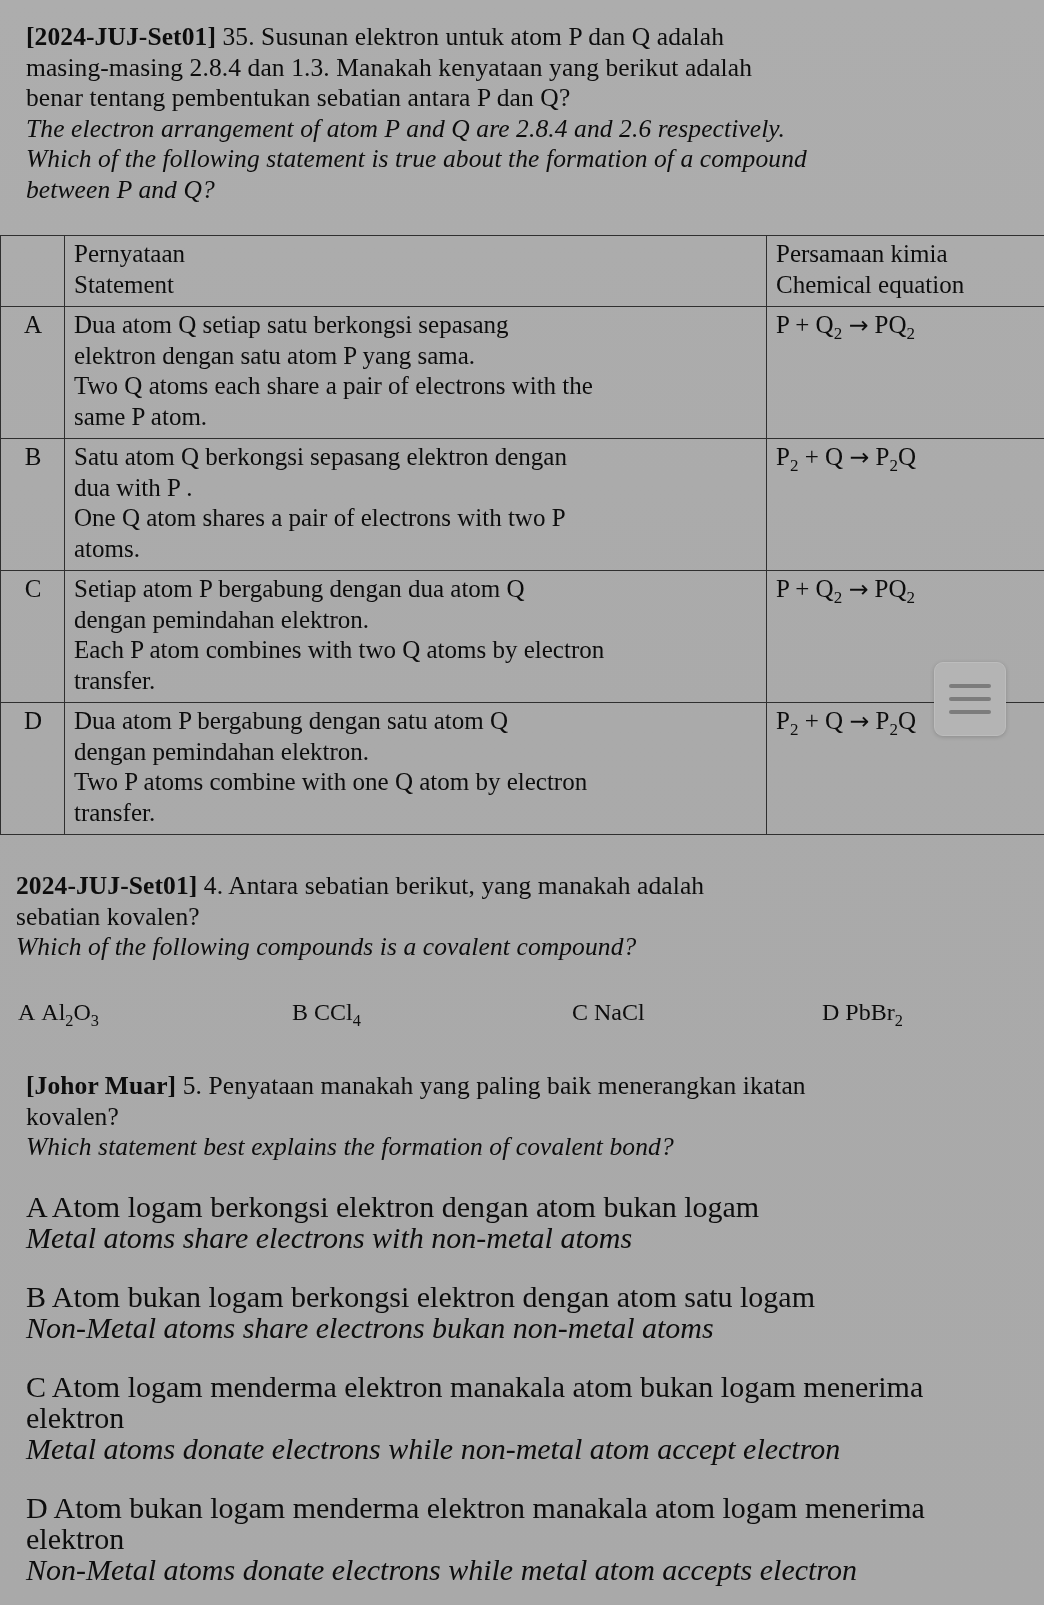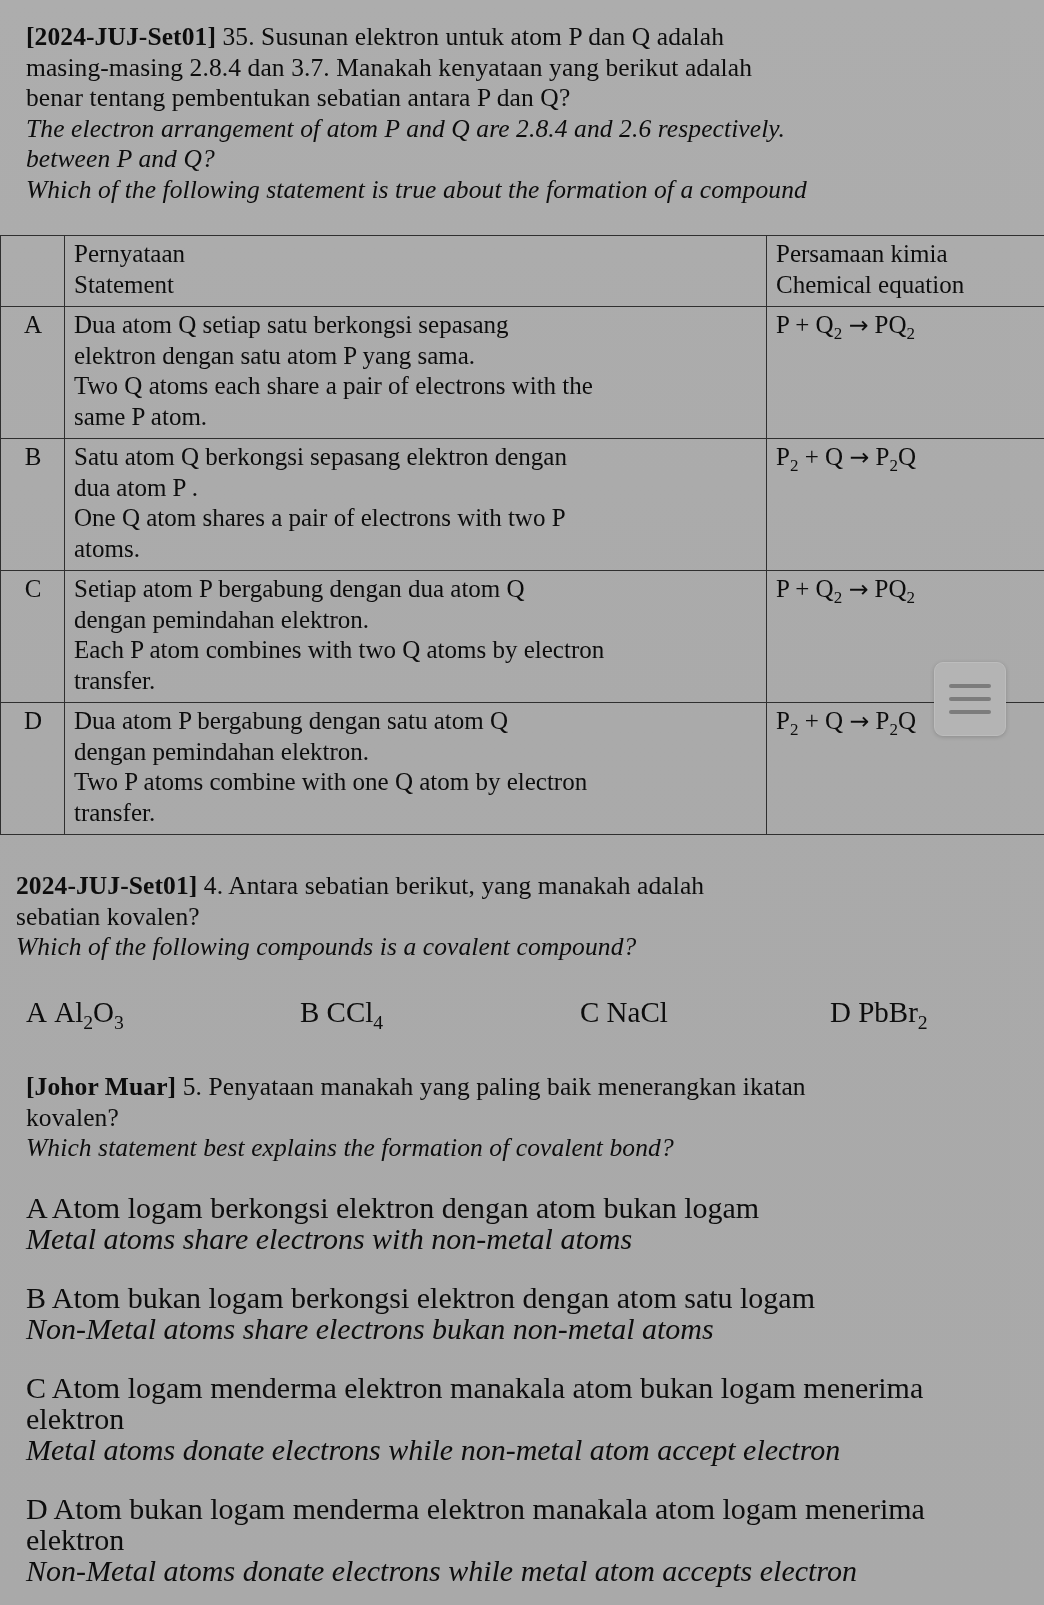--- a/index.html
+++ b/index.html
@@ -70,23 +70,23 @@
   }
   .ms { display: block; }
   .en-it { display: block; }
   sub { font-size: 0.68em; }
   .arrow { font-family: "DejaVu Sans", sans-serif; font-size: 0.95em; }
 
   
   .q2 { margin-top: 36px; padding-left: 16px; }
   .opts-row {
     margin-top: 34px;
-    padding: 0 26px;
+    padding: 0 18px;
     display: flex;
-    font-size: 29px;
+    font-size: 24px;
     line-height: 30px;
   }
   .opt { flex: 0 0 auto; }
   .opt:nth-child(1) { width: 274px; }
   .opt:nth-child(2) { width: 280px; }
   .opt:nth-child(3) { width: 250px; }
 
   .q3 { margin-top: 36px; }
   .choice {
     margin-top: 28px;
@@ -120,25 +120,25 @@
     background: #7c7c7c;
   }
 </style>
 </head>
 <body>
 
 <div id="page">
 
   <div class="block">
     <div class="q-line"><span class="bold-tag">[2024-JUJ-Set01]</span><span> 35. Susunan elektron untuk atom P dan Q adalah</span></div>
-    <div class="q-line">masing-masing 2.8.4 dan 3.7. Manakah kenyataan yang berikut adalah</div>
+    <div class="q-line">masing-masing 2.8.4 dan 1.3. Manakah kenyataan yang berikut adalah</div>
     <div class="q-line">benar tentang pembentukan sebatian antara P dan Q?</div>
     <div class="q-line en">The electron arrangement of atom P and Q are 2.8.4 and 2.6 respectively.</div>
+    <div class="q-line en">Which of the following statement is true about the formation of a compound</div>
     <div class="q-line en">between P and Q?</div>
-    <div class="q-line en">Which of the following statement is true about the formation of a compound</div>
   </div>
 
   <div class="table-wrap">
     <table class="qtable">
       <tbody>
         <tr>
           <td class="col-label"></td>
           <td class="col-stmt">
             <span class="ms">Pernyataan</span>
             <span class="en-it">Statement</span>
@@ -157,21 +157,21 @@
             <span class="en-it">Two Q atoms each share a pair of electrons with the</span>
             <span class="en-it">same P atom.</span>
           </td>
           <td class="col-eq">P + Q<sub>2</sub> <span class="arrow">→</span> PQ<sub>2</sub></td>
         </tr>
 
         <tr>
           <td class="col-label">B</td>
           <td class="col-stmt">
             <span class="ms">Satu atom Q berkongsi sepasang elektron dengan</span>
-            <span class="ms">dua atom P .</span>
+            <span class="ms">dua with P .</span>
             <span class="en-it">One Q atom shares a pair of electrons with two P</span>
             <span class="en-it">atoms.</span>
           </td>
           <td class="col-eq">P<sub>2</sub> + Q <span class="arrow">→</span> P<sub>2</sub>Q</td>
         </tr>
 
         <tr>
           <td class="col-label">C</td>
           <td class="col-stmt">
             <span class="ms">Setiap atom P bergabung dengan dua atom Q</span>

